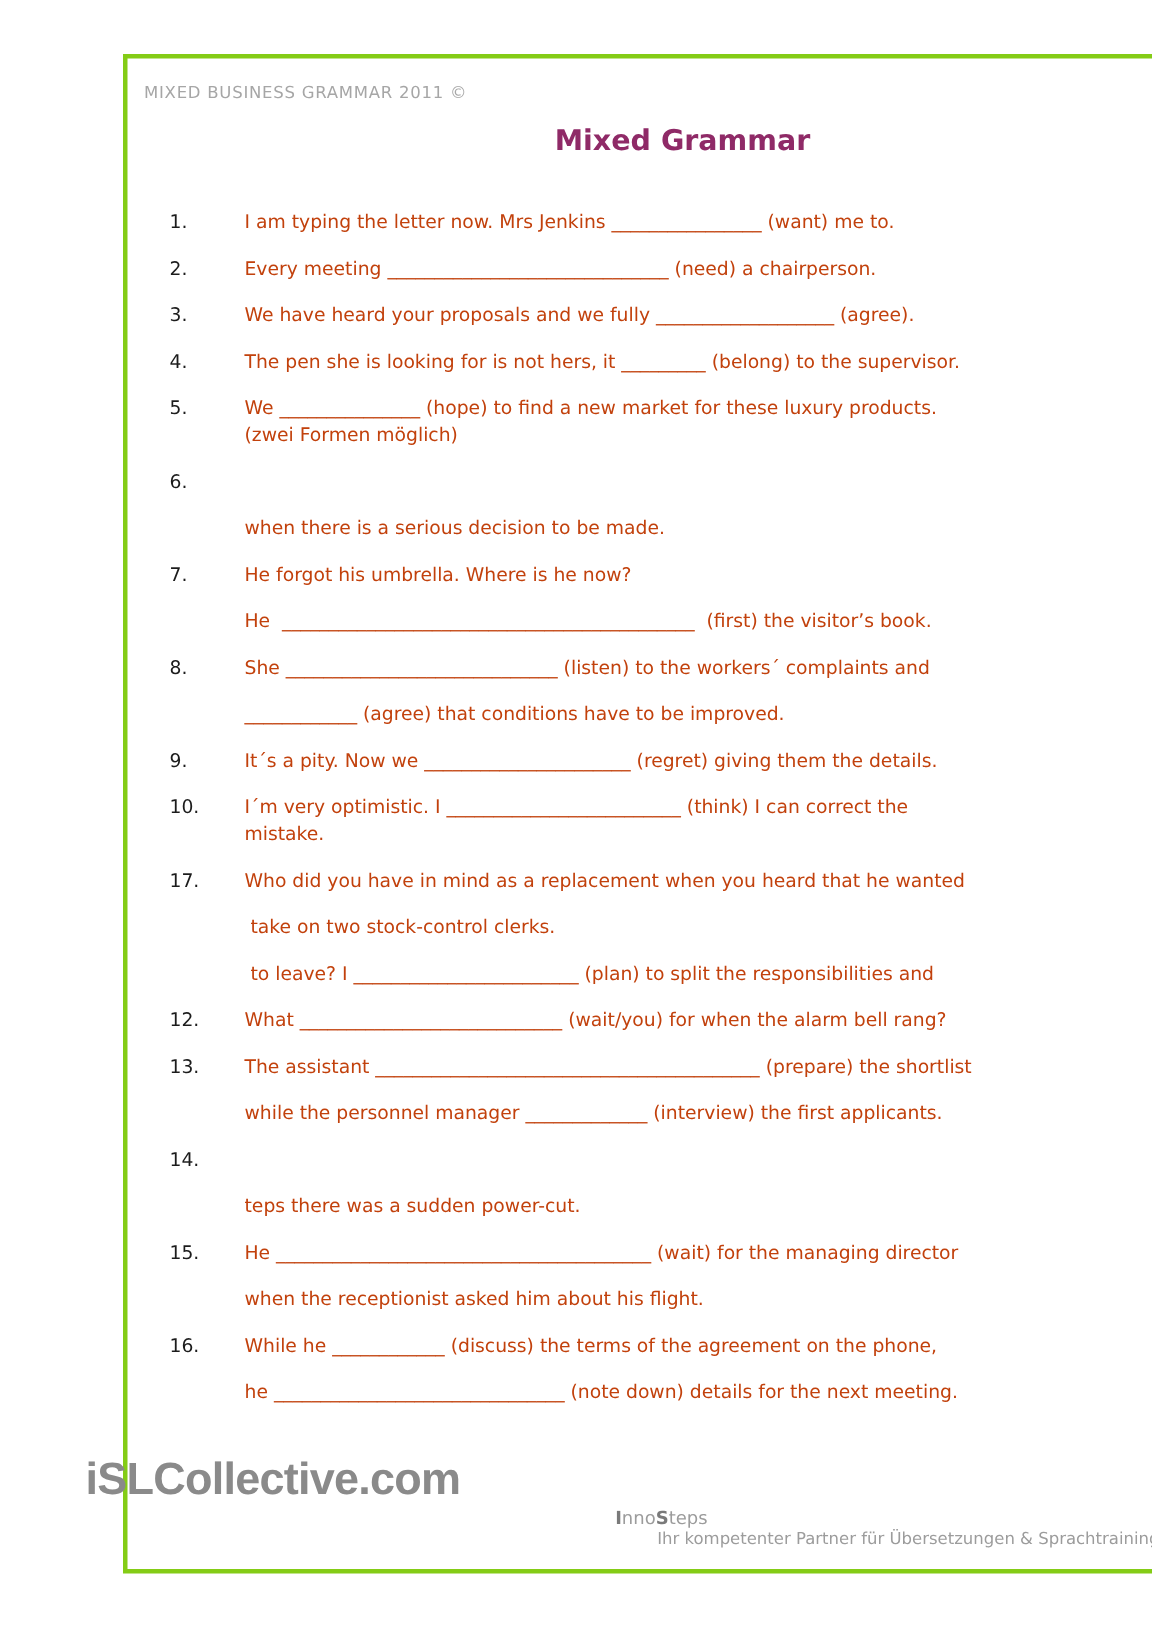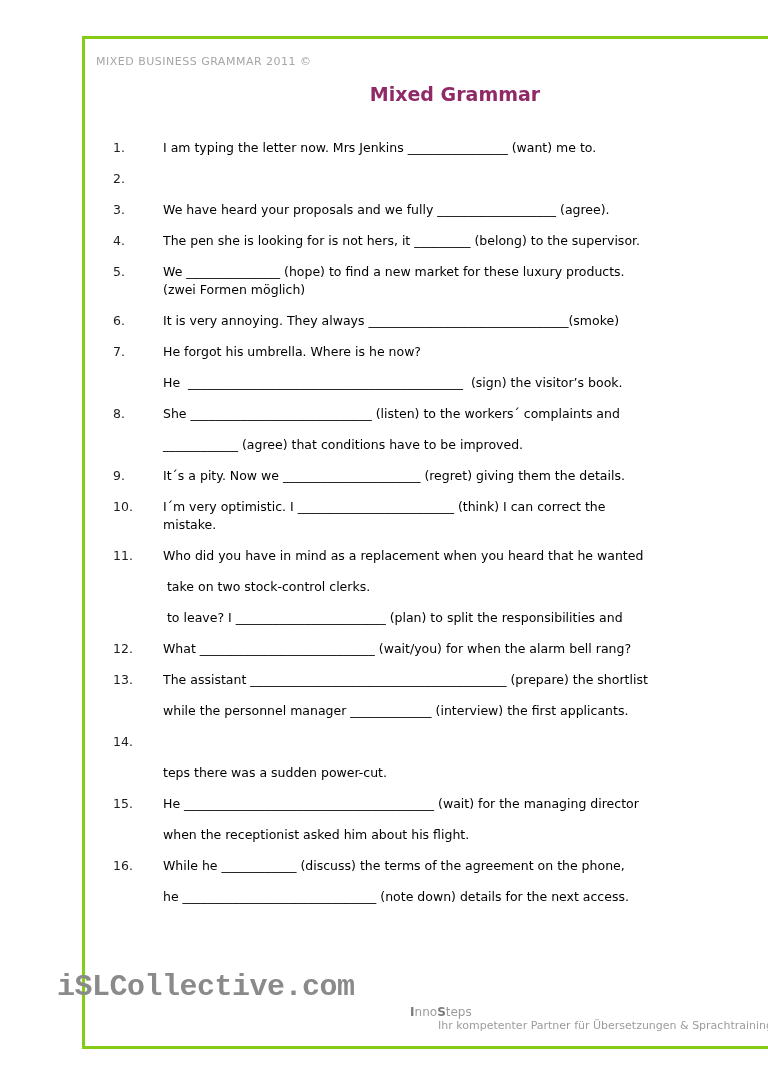--- a/index.html
+++ b/index.html
@@ -21,25 +21,25 @@
     text-align:center;font-size:19px;font-weight:bold;color:#8f2a67;padding-left:21px;
   }
   .items{position:absolute;top:101px;left:28px;}
   .row{display:flex;margin-bottom:15px;line-height:16px;}
   .row.tight{margin-bottom:2px;}
   .num{
     flex:0 0 50px;width:50px;
     font-size:12.5px;color:#1c1c1c;
   }
   .txt{
-    font-size:12.5px;color:#000000;white-space:pre;
+    font-size:12.5px;color:#c2410c;white-space:pre;
   }
   .watermark{
     position:absolute;left:-28px;top:931px;
-    font-family:Liberation Mono, monospace;font-weight:bold;
+    font-family:Liberation Sans, sans-serif;font-weight:bold;
     font-size:30px;color:#8a8a8a;letter-spacing:-0.5px;z-index:2;
   }
   .brand{
     position:absolute;right:10px;top:966px;
     color:#9c9c9c;font-size:12px;line-height:14px;
   }
   .brand .b{font-weight:bold;color:#7a7a7a;}
   .tagline{font-size:11px;color:#9c9c9c;margin-left:28px;}
 </style>
 </head>
@@ -53,20 +53,21 @@
 
   <div class="items">
 
     <div class="row">
       <span class="num">1.</span>
       <span class="txt">I am typing the letter now. Mrs Jenkins ________________ (want) me to.</span>
     </div>
 
     <div class="row">
       <span class="num">2.</span>
+      <span class="txt">Every meeting ______________________________ (need) a chairperson.</span>
     </div>
 
     <div class="row">
       <span class="num">3.</span>
       <span class="txt">We have heard your proposals and we fully ___________________ (agree).</span>
     </div>
 
     <div class="row">
       <span class="num">4.</span>
       <span class="txt">The pen she is looking for is not hers, it _________ (belong) to the supervisor.</span>
@@ -76,30 +77,33 @@
       <span class="num">5.</span>
       <span class="txt">We _______________ (hope) to find a new market for these luxury products.</span>
     </div>
     <div class="row">
       <span class="num"></span>
       <span class="txt">(zwei Formen möglich)</span>
     </div>
 
     <div class="row">
       <span class="num">6.</span>
-      <span class="txt">It is very annoying. They always ________________________________(smoke)</span>
+    </div>
+    <div class="row">
+      <span class="num"></span>
+      <span class="txt">when there is a serious decision to be made.</span>
     </div>
 
     <div class="row">
       <span class="num">7.</span>
       <span class="txt">He forgot his umbrella. Where is he now?</span>
     </div>
     <div class="row">
       <span class="num"></span>
-      <span class="txt">He  ____________________________________________  (sign) the visitor’s book.</span>
+      <span class="txt">He  ____________________________________________  (first) the visitor’s book.</span>
     </div>
 
     <div class="row">
       <span class="num">8.</span>
       <span class="txt">She _____________________________ (listen) to the workers´ complaints and</span>
     </div>
     <div class="row">
       <span class="num"></span>
       <span class="txt">____________ (agree) that conditions have to be improved.</span>
     </div>
@@ -112,21 +116,21 @@
     <div class="row tight">
       <span class="num">10.</span>
       <span class="txt">I´m very optimistic. I _________________________ (think) I can correct the</span>
     </div>
     <div class="row">
       <span class="num"></span>
       <span class="txt">mistake.</span>
     </div>
 
     <div class="row">
-      <span class="num">11.</span>
+      <span class="num">17.</span>
       <span class="txt">Who did you have in mind as a replacement when you heard that he wanted</span>
     </div>
     <div class="row">
       <span class="num"></span>
       <span class="txt"> take on two stock-control clerks.</span>
     </div>
     <div class="row">
       <span class="num"></span>
       <span class="txt"> to leave? I ________________________ (plan) to split the responsibilities and</span>
     </div>
@@ -161,21 +165,21 @@
       <span class="num"></span>
       <span class="txt">when the receptionist asked him about his flight.</span>
     </div>
 
     <div class="row">
       <span class="num">16.</span>
       <span class="txt">While he ____________ (discuss) the terms of the agreement on the phone,</span>
     </div>
     <div class="row">
       <span class="num"></span>
-      <span class="txt">he _______________________________ (note down) details for the next access.</span>
+      <span class="txt">he _______________________________ (note down) details for the next meeting.</span>
     </div>
 
   </div>
 
   <div class="watermark">iSLCollective.com</div>
 
   <div class="brand">
     <div><span class="b">I</span><span>nno</span><span class="b">S</span><span>teps</span></div>
     <div class="tagline">Ihr kompetenter Partner für Übersetzungen &amp; Sprachtraining</div>
   </div>

